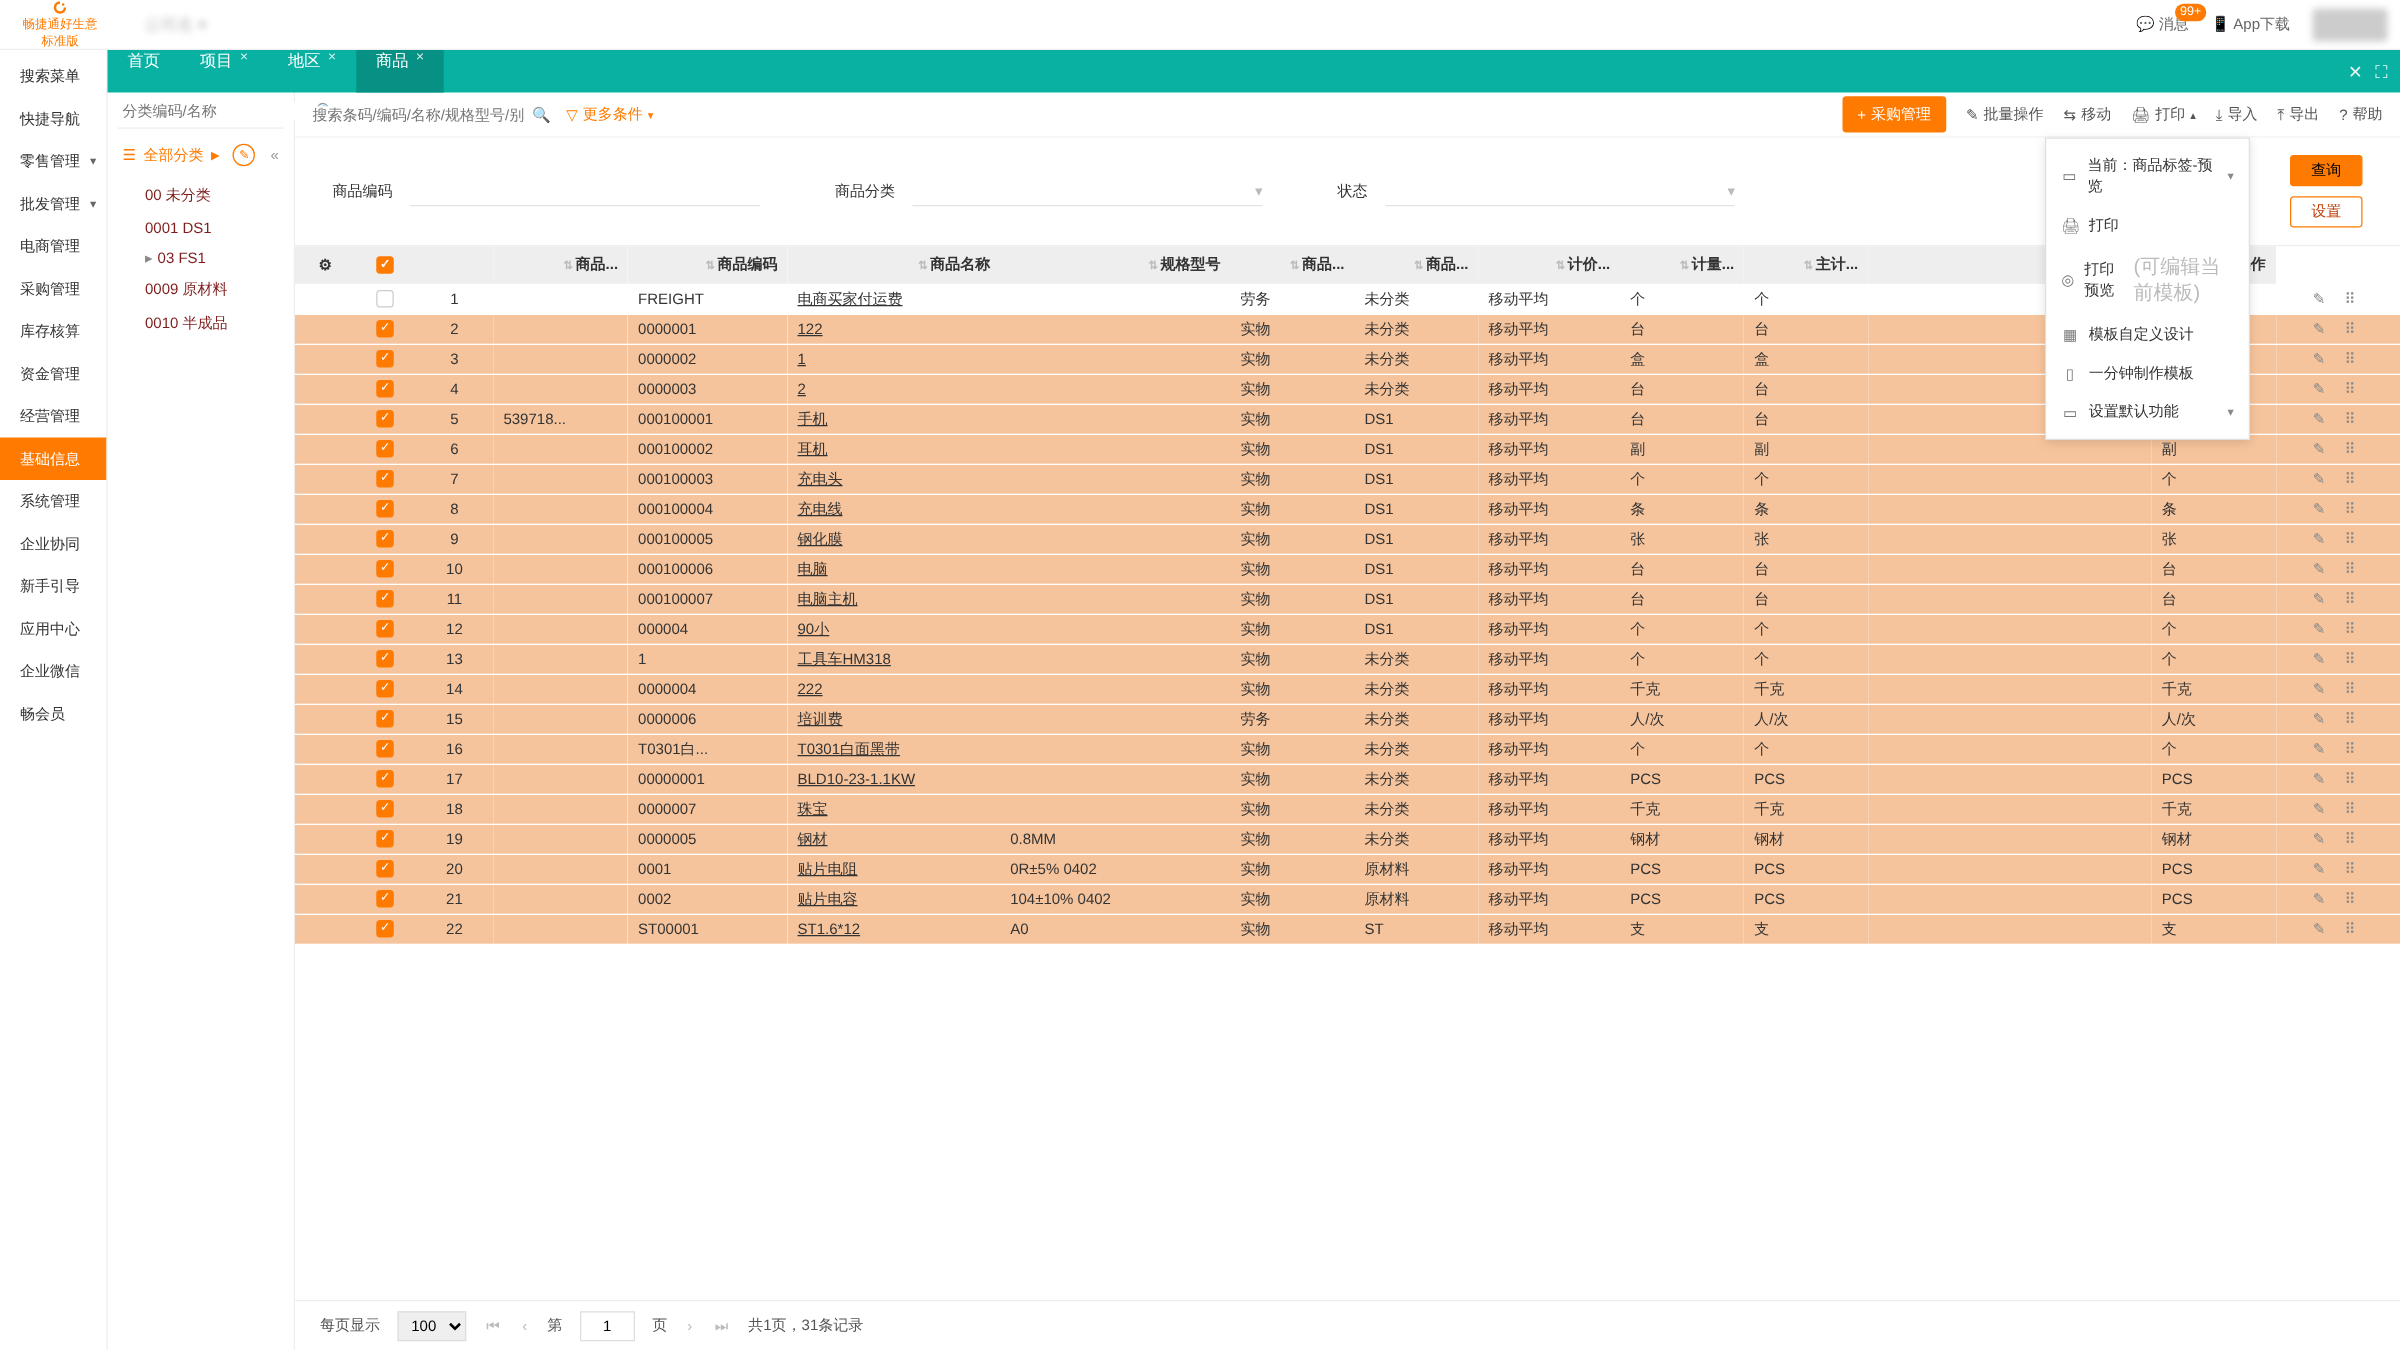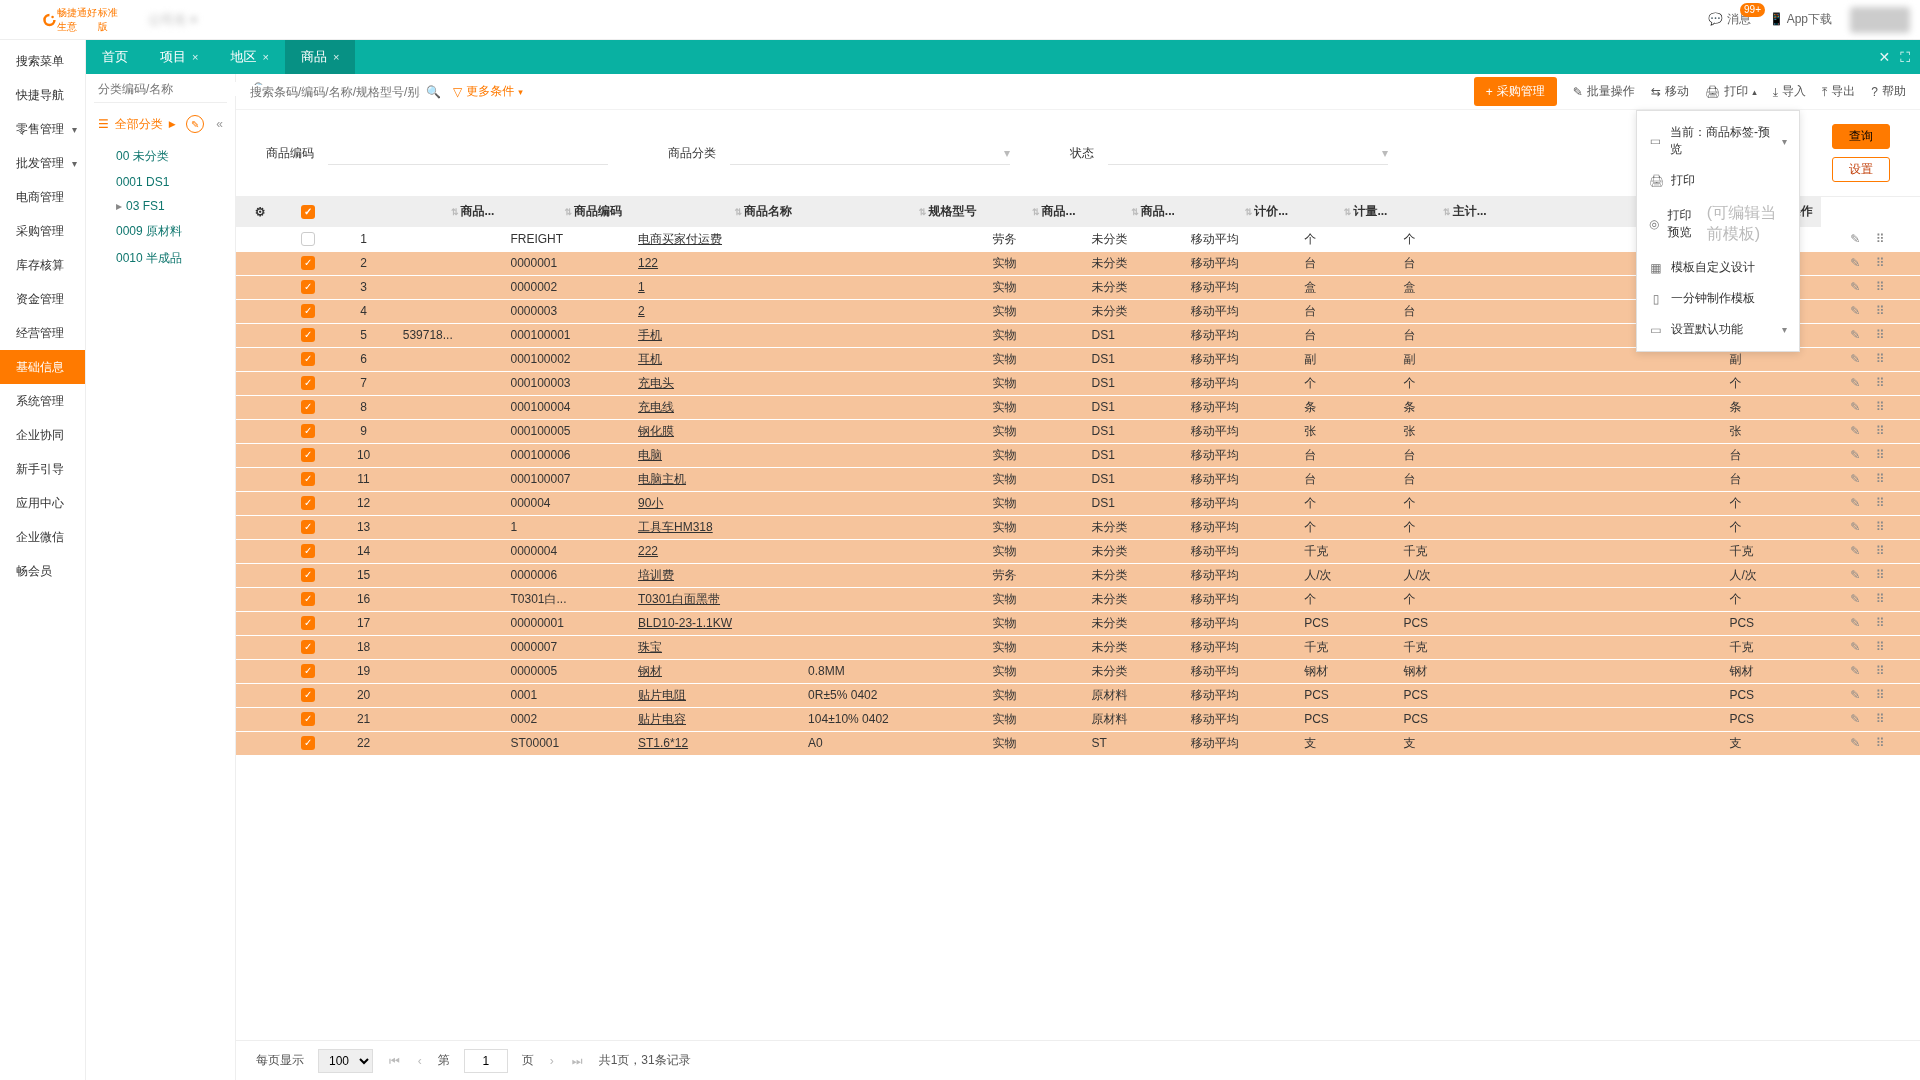--- a/index.html
+++ b/index.html
@@ -1,56 +1,56 @@
 <!DOCTYPE html>
 <html><head>
 <meta charset="utf-8">
 <style>
 * { box-sizing: border-box; margin: 0; padding: 0; }
 body { font-family: "Microsoft YaHei", sans-serif; font-size: 12px; color: #333; background: #fff; overflow: hidden; }
 .app { display: flex; flex-direction: column; height: 100vh; }
 
 .topbar { height: 40px; display: flex; align-items: center; padding: 0 10px; border-bottom: 1px solid #eee; }
-.logo-area { width: 76px; height: 40px; display: flex; flex-direction: row; align-items: center; justify-content: center; margin-left: 32px; }
+.logo-area { width: 76px; height: 40px; display: flex; flex-direction: column; align-items: center; justify-content: center; }
 .logo-svg { width: 22px; height: 22px; }
 .logo-text { font-size: 10px; color: #ff7a00; }
 .logo-edition { font-size: 10px; color: #ff7a00; }
 .org-selector { margin-left: 30px; color: #bbb; font-size: 13px; display: flex; align-items: center; gap: 8px; filter: blur(3px); }
 .topbar-right { margin-left: auto; display: flex; align-items: center; gap: 18px; color: #666; }
 .badge { position: relative; }
 .badge-count { position: absolute; top: -8px; right: -14px; background: #ff7a00; color: #fff; border-radius: 8px; font-size: 10px; padding: 0 4px; line-height: 14px; }
 .avatar-blur { width: 60px; height: 26px; background: #ccc; filter: blur(3px); border-radius: 3px; }
 
 .body-row { flex: 1; display: flex; min-height: 0; }
 
 .sidebar { width: 86px; border-right: 1px solid #eee; padding-top: 4px; }
 .side-item { height: 34px; display: flex; align-items: center; padding-left: 16px; color: #333; font-size: 12px; position: relative; }
 .side-item.active { background: #ff7a00; color: #fff; }
 .side-caret { position: absolute; right: 8px; font-size: 10px; color: #666; }
 
 .main { flex: 1; display: flex; flex-direction: column; min-width: 0; }
 
 .tabstrip { height: 34px; background: #09b1a2; display: flex; align-items: stretch; color: #fff; position: relative; }
-.tab { padding: 0 16px; display: flex; align-items: center; gap: 6px; font-size: 13px; }
+.tab { padding: 0 16px; display: flex; gap: 6px; font-size: 13px; }
 .tab.active { background: #079184; }
 .tab-x { font-size: 11px; opacity: .85; }
 .tabstrip-right { margin-left: auto; display: flex; align-items: center; gap: 10px; padding-right: 10px; }
 .tabstrip-right span { font-size: 14px; opacity: .9; }
 
 .workspace { flex: 1; display: flex; min-height: 0; }
 
 .catcol { width: 150px; border-right: 1px solid #eee; padding: 8px; font-size: 12px; }
 .cat-search { display: flex; align-items: center; border-bottom: 1px solid #eee; padding: 0 4px 6px 4px; margin-bottom: 8px; }
 .cat-search input { border: none; outline: none; flex: 1; font-size: 12px; }
 .cat-search .icon { color: #ff7a00; }
 .cat-head { display: flex; align-items: center; gap: 6px; color: #ff7a00; padding: 4px; }
 .cat-head .edit-circle { width: 18px; height: 18px; border: 1px solid #ff7a00; border-radius: 50%; display: inline-flex; align-items: center; justify-content: center; color: #ff7a00; font-size: 10px; margin-left: auto; }
 .cat-head .collapse { color: #999; margin-left: 6px; }
 .cat-list { margin-top: 6px; }
-.cat-item { padding: 5px 4px 5px 14px; color: #0f766e; }
+.cat-item { padding: 5px 4px 5px 14px; color: #7f1d1d; }
 .cat-item.indent { padding-left: 22px; }
 .cat-item.caret::before { content: '▸'; color: #888; margin-right: 4px; }
 
 .content { flex: 1; display: flex; flex-direction: column; min-width: 0; position: relative; }
 
 .toolbar { height: 36px; display: flex; align-items: center; padding: 0 14px; gap: 12px; border-bottom: 1px solid #f2f2f2; }
 .tb-search { display: flex; align-items: center; gap: 6px; color: #bbb; }
 .tb-search input { border: none; outline: none; width: 170px; font-size: 12px; }
 .tb-filter { color: #ff7a00; display: flex; align-items: center; gap: 4px; }
 .toolbar-right { margin-left: auto; display: flex; align-items: center; gap: 16px; color: #555; }

